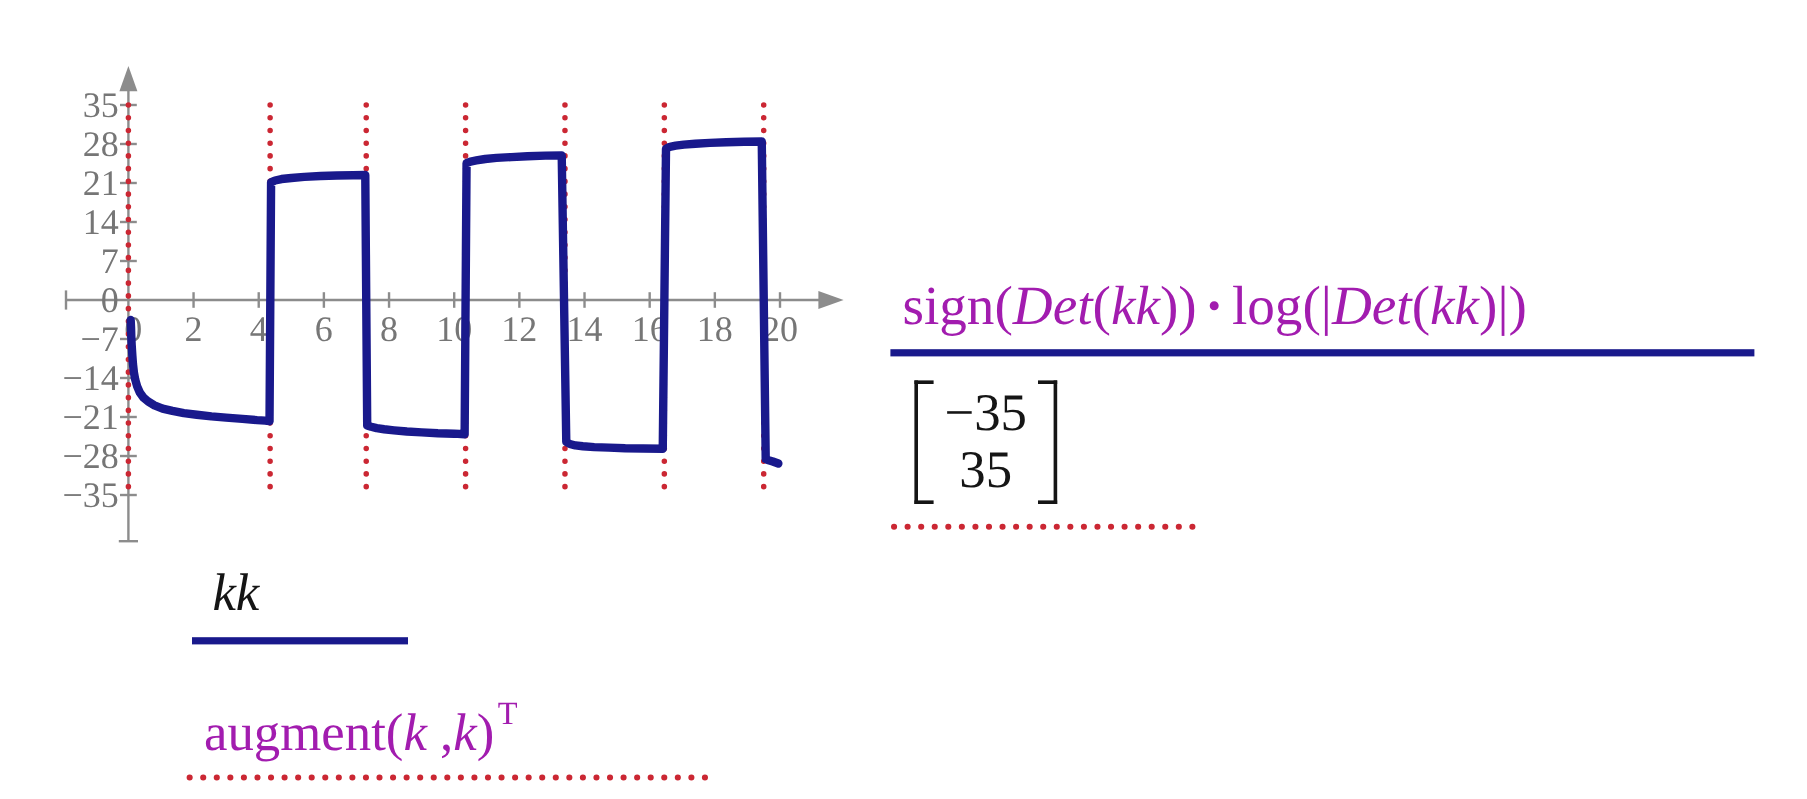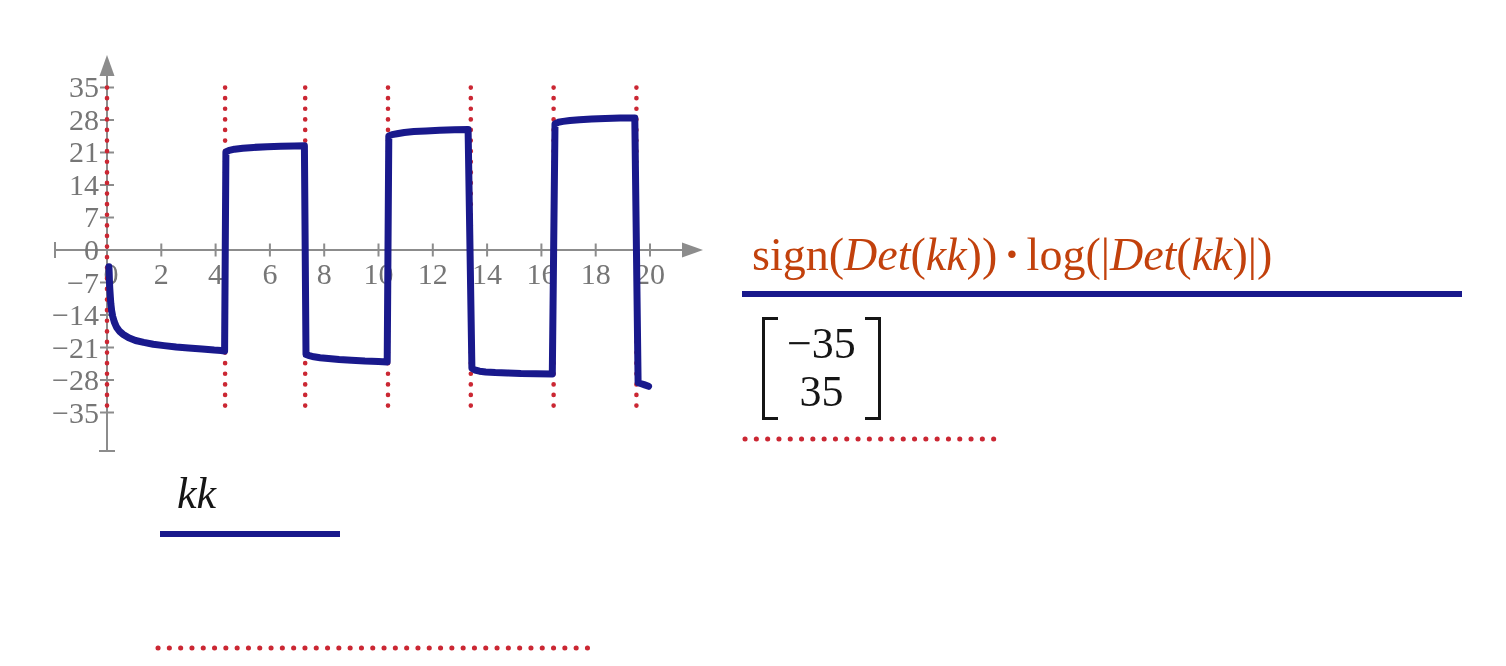--- a/index.html
+++ b/index.html
@@ -2,21 +2,21 @@
 <html><head>
 <meta charset="utf-8">
 <style>
   html,body{margin:0;padding:0;background:#ffffff;}
   #stage{
     position:relative;width:1506px;height:666px;background:#ffffff;overflow:hidden;
     font-family:"Liberation Serif","DejaVu Serif",serif;color:#151515;
   }
   svg text{font-family:"Liberation Serif","DejaVu Serif",serif;}
   .abs{position:absolute;}
-  .formula{font-size:46px;color:#c2410c;white-space:nowrap;}
+  .formula{font-size:46px;color:#a21caf;white-space:nowrap;}
   .formula .it{font-style:italic;}
   .formula .bd{font-weight:bold;}
   .formula .pad{margin:0 7px;}
   .formula .sup{font-size:27px;position:relative;top:-22px;margin-left:3px;}
   .solid-line{background:#19198c;}
   .reddots{stroke:#cb2733;stroke-width:5;stroke-dasharray:0.1 11.2;stroke-linecap:round;fill:none;}
   .matrix{display:flex;align-items:stretch;font-size:44px;color:#151515;}
   .brk{width:13px;}
   .brk.l{border-left:3.5px solid #151515;border-top:3.5px solid #151515;border-bottom:3.5px solid #151515;}
   .brk.r{border-right:3.5px solid #151515;border-top:3.5px solid #151515;border-bottom:3.5px solid #151515;}
@@ -106,17 +106,18 @@
     </div>
     <div class="brk r"></div>
   </div>
   <svg class="abs" style="left:739px;top:433px" width="270" height="12">
     <line class="reddots" x1="6" y1="6" x2="262" y2="6"></line>
   </svg>
 
   <div class="abs itword" style="left:177px;top:468px">kk</div>
   <div class="abs solid-line" style="left:160px;top:531px;width:180px;height:6px"></div>
 
+  <div class="abs formula" style="left:170px;top:585px;font-size:44px"><span>augment</span><span>(</span><span class="it">k</span><span> ,</span><span class="it">k</span><span>)</span><span class="sup">T</span></div>
   <svg class="abs" style="left:152px;top:642px" width="450" height="12">
     <line class="reddots" x1="6" y1="6" x2="438" y2="6"></line>
   </svg>
 
 </div>
 
 </body></html>

